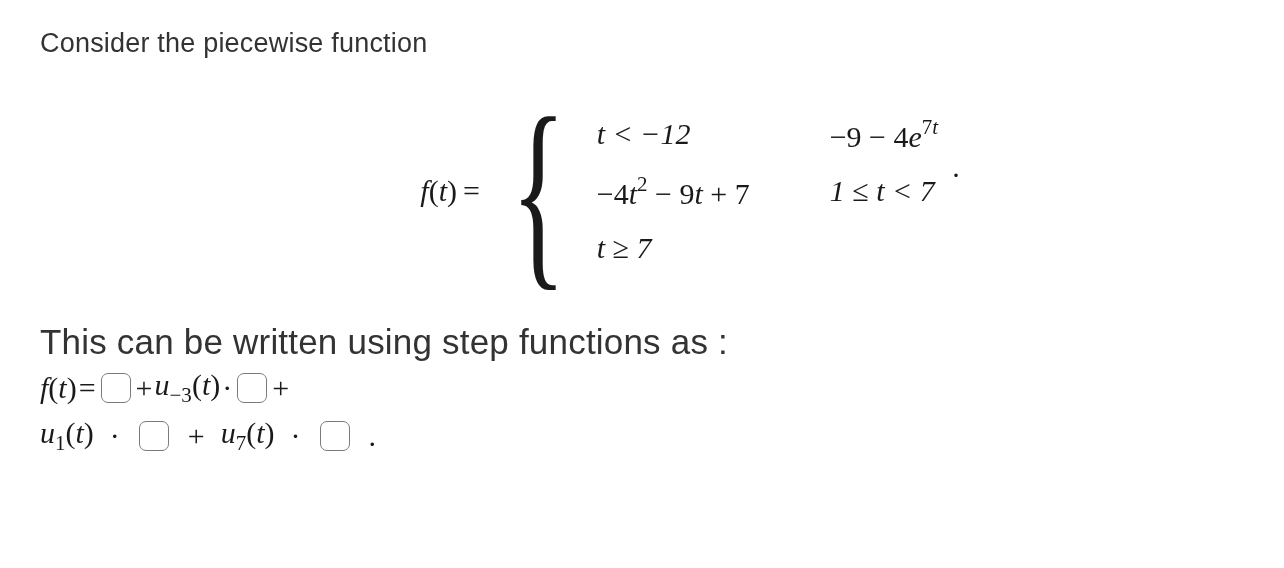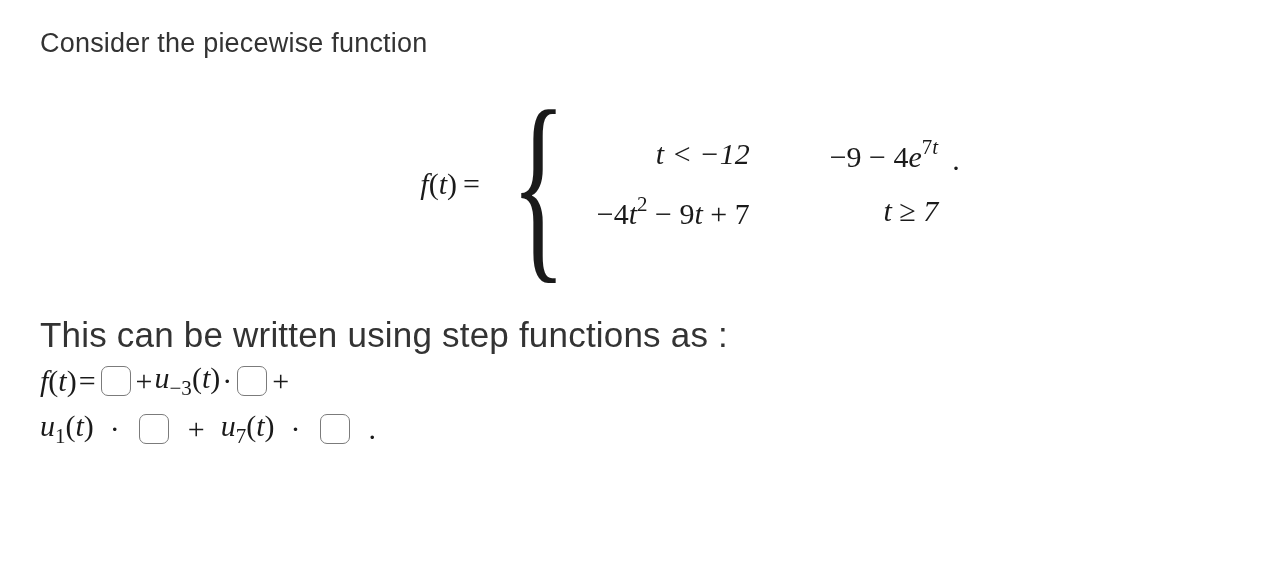--- a/index.html
+++ b/index.html
@@ -6,37 +6,37 @@
   body{
     background:#fff;
     font-family:"Times New Roman",serif;
     color:#1a1a1a;
     width:1284px;
     height:568px;
     box-sizing:border-box;
     padding:28px 24px 24px 40px;
   }
   .sans{font-family:Helvetica,Arial,sans-serif;color:#333;font-size:27px;letter-spacing:0.2px}
-  .intro{margin-bottom:20px}
+  .intro{margin-bottom:27px}
   .eqwrap{
     display:flex;
     align-items:center;
     justify-content:center;
     gap:2px;
     margin:8px 0 26px;
     font-size:30px;
     line-height:1;
     padding-left:80px;
   }
   .it{font-style:italic}
   .lhsrow{display:flex;align-items:center;gap:6px}
   .brace{font-size:210px;font-weight:300;margin:0 6px;transform:scaleX(0.55);display:inline-block}
   .cases{display:grid;grid-template-columns:auto auto;column-gap:80px;row-gap:24px;font-size:30px}
   .cases .col1{text-align:center;white-space:nowrap}
-  .cases .col2{text-align:right;white-space:nowrap}
+  .cases .col2{text-align:left;white-space:nowrap}
   .sup{font-size:0.7em;vertical-align:super;position:relative;top:-2px}
   .nums{font-family:"Times New Roman",serif}
   .period-wrap{display:flex;align-items:flex-end;font-size:30px}
   .period{padding-bottom:48px;padding-left:12px}
   .follow{font-size:35px}
   .mline{display:flex;align-items:center;font-size:30px;margin-top:6px;gap:2px}
   .mline2{display:flex;align-items:center;font-size:30px;margin-top:8px;gap:16px}
   .sub{font-size:0.70em;vertical-align:sub}
   .blank{
     display:inline-block;
@@ -64,20 +64,21 @@
   <div class="cases">
     <span class="col2 it nums">t &lt; −12</span>
 
     <span class="col1 nums">
       <span>−9 − 4</span><span class="it">e</span><span class="sup"><span>7</span><span class="it">t</span></span>
     </span>
 
     <span class="col1 nums">
       <span>−4</span><span class="it">t</span><span class="sup">2</span><span> − 9</span><span class="it">t</span><span> + 7</span>
     </span>
+    <span class="col2 it nums">1 ≤ t &lt; 7</span>
 
     <span class="col2 it nums">t ≥ 7</span>
   </div>
   <span class="period-wrap">
     <span class="period">.</span>
   </span>
 </div>
 
 <div class="sans follow">This can be written using step functions as :</div>
 

